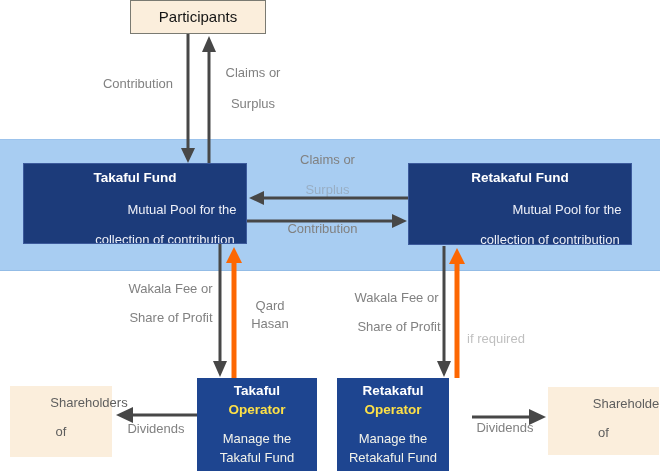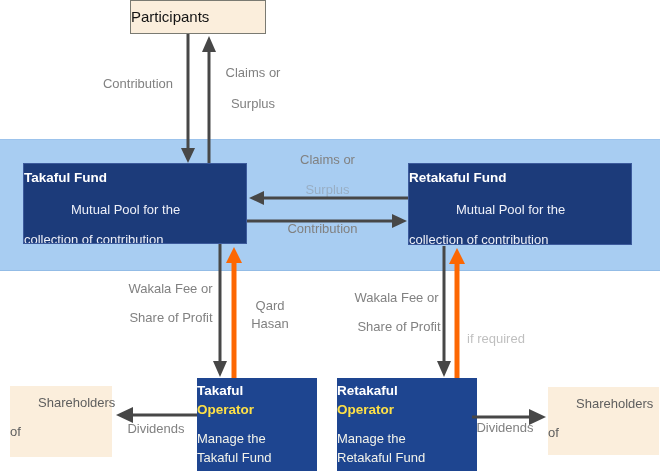--- a/index.html
+++ b/index.html
@@ -5,39 +5,39 @@
   html,body{margin:0;padding:0;background:#fff;}
   #canvas{
     position:relative;width:660px;height:475px;overflow:hidden;
     background:#ffffff;font-family:"Liberation Sans",sans-serif;
   }
   .band{
     position:absolute;left:0;top:139px;width:660px;height:132px;
     background:#a8cdf2;border-top:1px solid #9cc3ec;border-bottom:1px solid #93bce6;
     box-sizing:border-box;
   }
-  .node{position:absolute;box-sizing:border-box;}
+  .node{position:absolute;box-sizing:border-box;text-align:center;}
   .cream{background:#fbeedc;color:#5e5e5e;font-size:13px;}
   #participants{
     left:130px;top:0;width:136px;height:34px;background:#fbeedc;
     border:1px solid #7a7a72;color:#141414;font-size:15px;line-height:31px;
   }
   .fund{
     background:#1c3b7a;border:1px solid #3c5a9c;color:#ffffff;overflow:hidden;
   }
   #takaful-fund{left:23px;top:163px;width:224px;height:81px;}
   #retakaful-fund{left:408px;top:163px;width:224px;height:82px;}
   .fund .title{position:absolute;left:0;width:100%;top:6px;font-weight:bold;font-size:13.5px;}
   .fund .l1{position:absolute;left:0;width:100%;top:38px;font-size:13px;color:#eef0f8;margin-left:47px;}
-  .fund .l2{position:absolute;left:0;width:100%;top:68px;font-size:13px;color:#eef0f8;}
+  .fund .l2{position:absolute;left:0;width:100%;top:68px;font-size:13px;color:#eef0f8;padding-left:30px;}
   .operator{
     background:#1e4590;color:#f3f3ea;overflow:hidden;
   }
   #takaful-operator{left:197px;top:378px;width:120px;height:93px;}
-  #retakaful-operator{left:337px;top:378px;width:140px;height:93px;}
+  #retakaful-operator{left:337px;top:378px;width:112px;height:93px;}
   .operator .t1{position:absolute;left:0;width:100%;top:5px;font-weight:bold;font-size:13.5px;color:#ffffff;}
   .operator .t2{position:absolute;left:0;width:100%;top:24px;font-weight:bold;font-size:13.5px;color:#fde047;}
   .operator .b1{position:absolute;left:0;width:100%;top:53px;font-size:13px;}
   .operator .b2{position:absolute;left:0;width:100%;top:72px;font-size:13px;}
   #shareholders-left{left:10px;top:386px;width:102px;height:71px;}
   #shareholders-right{left:548px;top:387px;width:111px;height:68px;}
   .cream .s1{position:absolute;left:12px;width:100%;top:9px;padding-left:16px;}
   .cream .s2{position:absolute;left:0;width:100%;top:38px;}
   .lbl{
     position:absolute;color:#818181;font-size:13px;text-align:center;white-space:nowrap;

